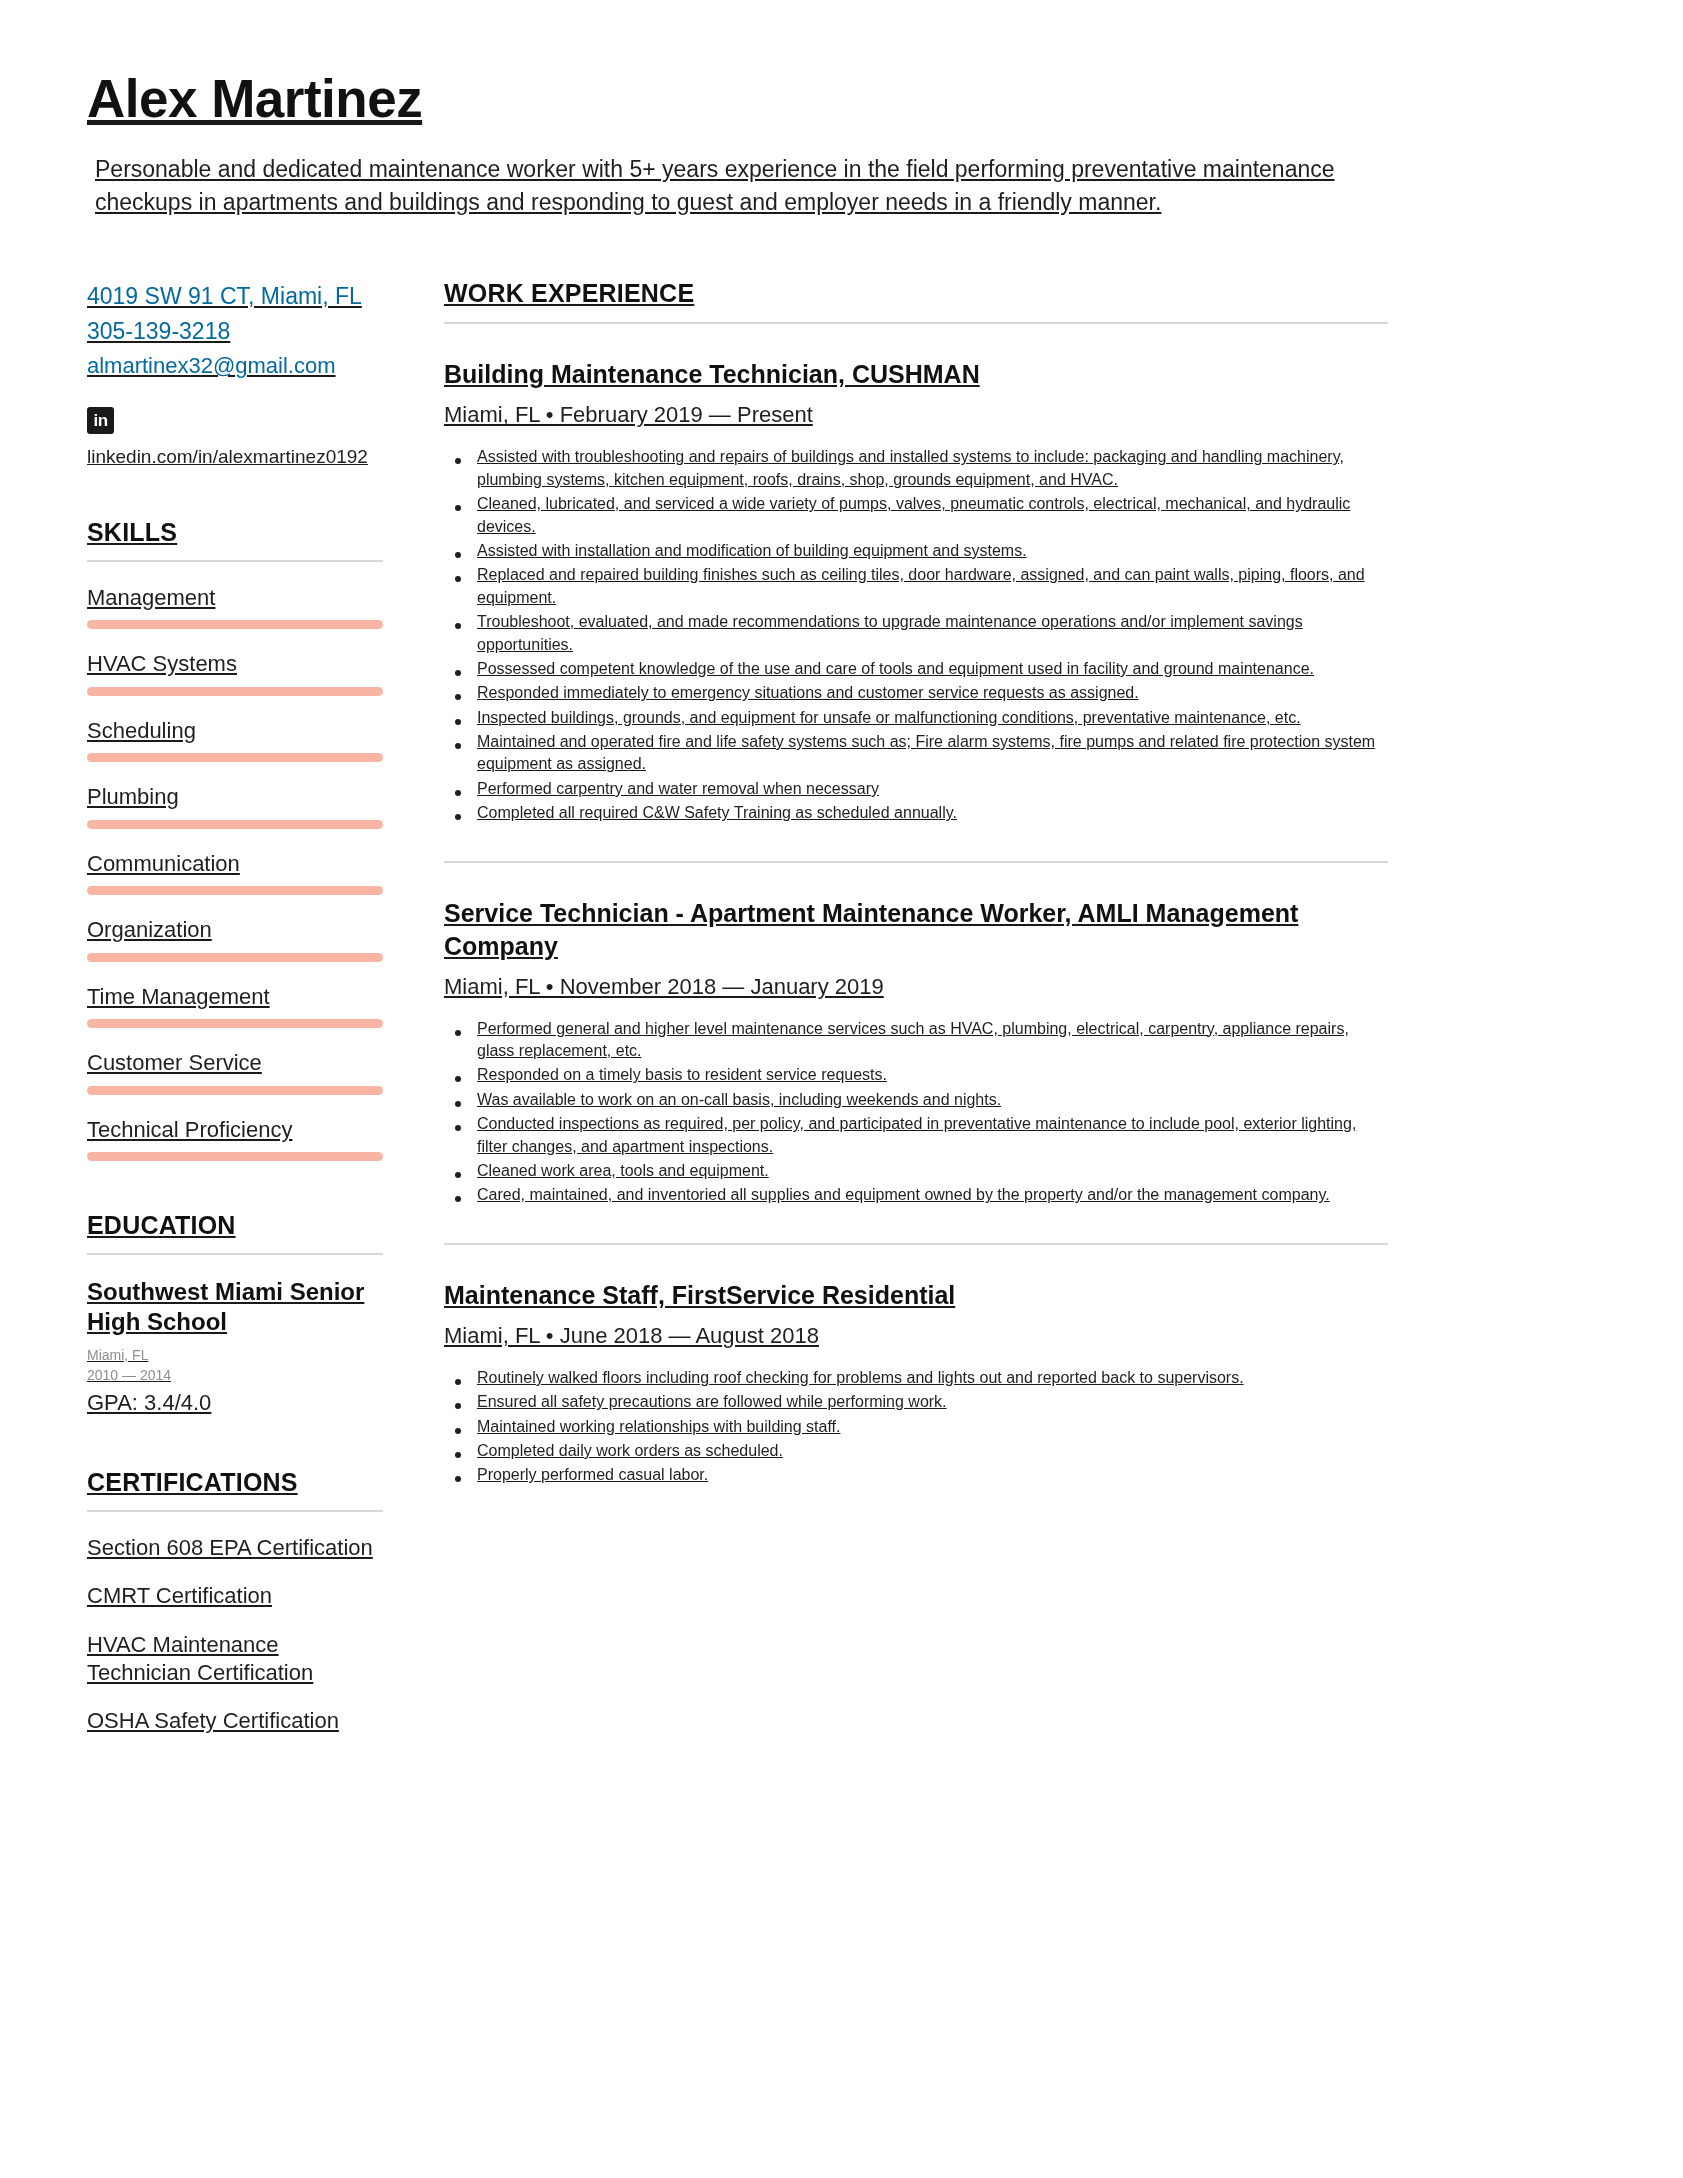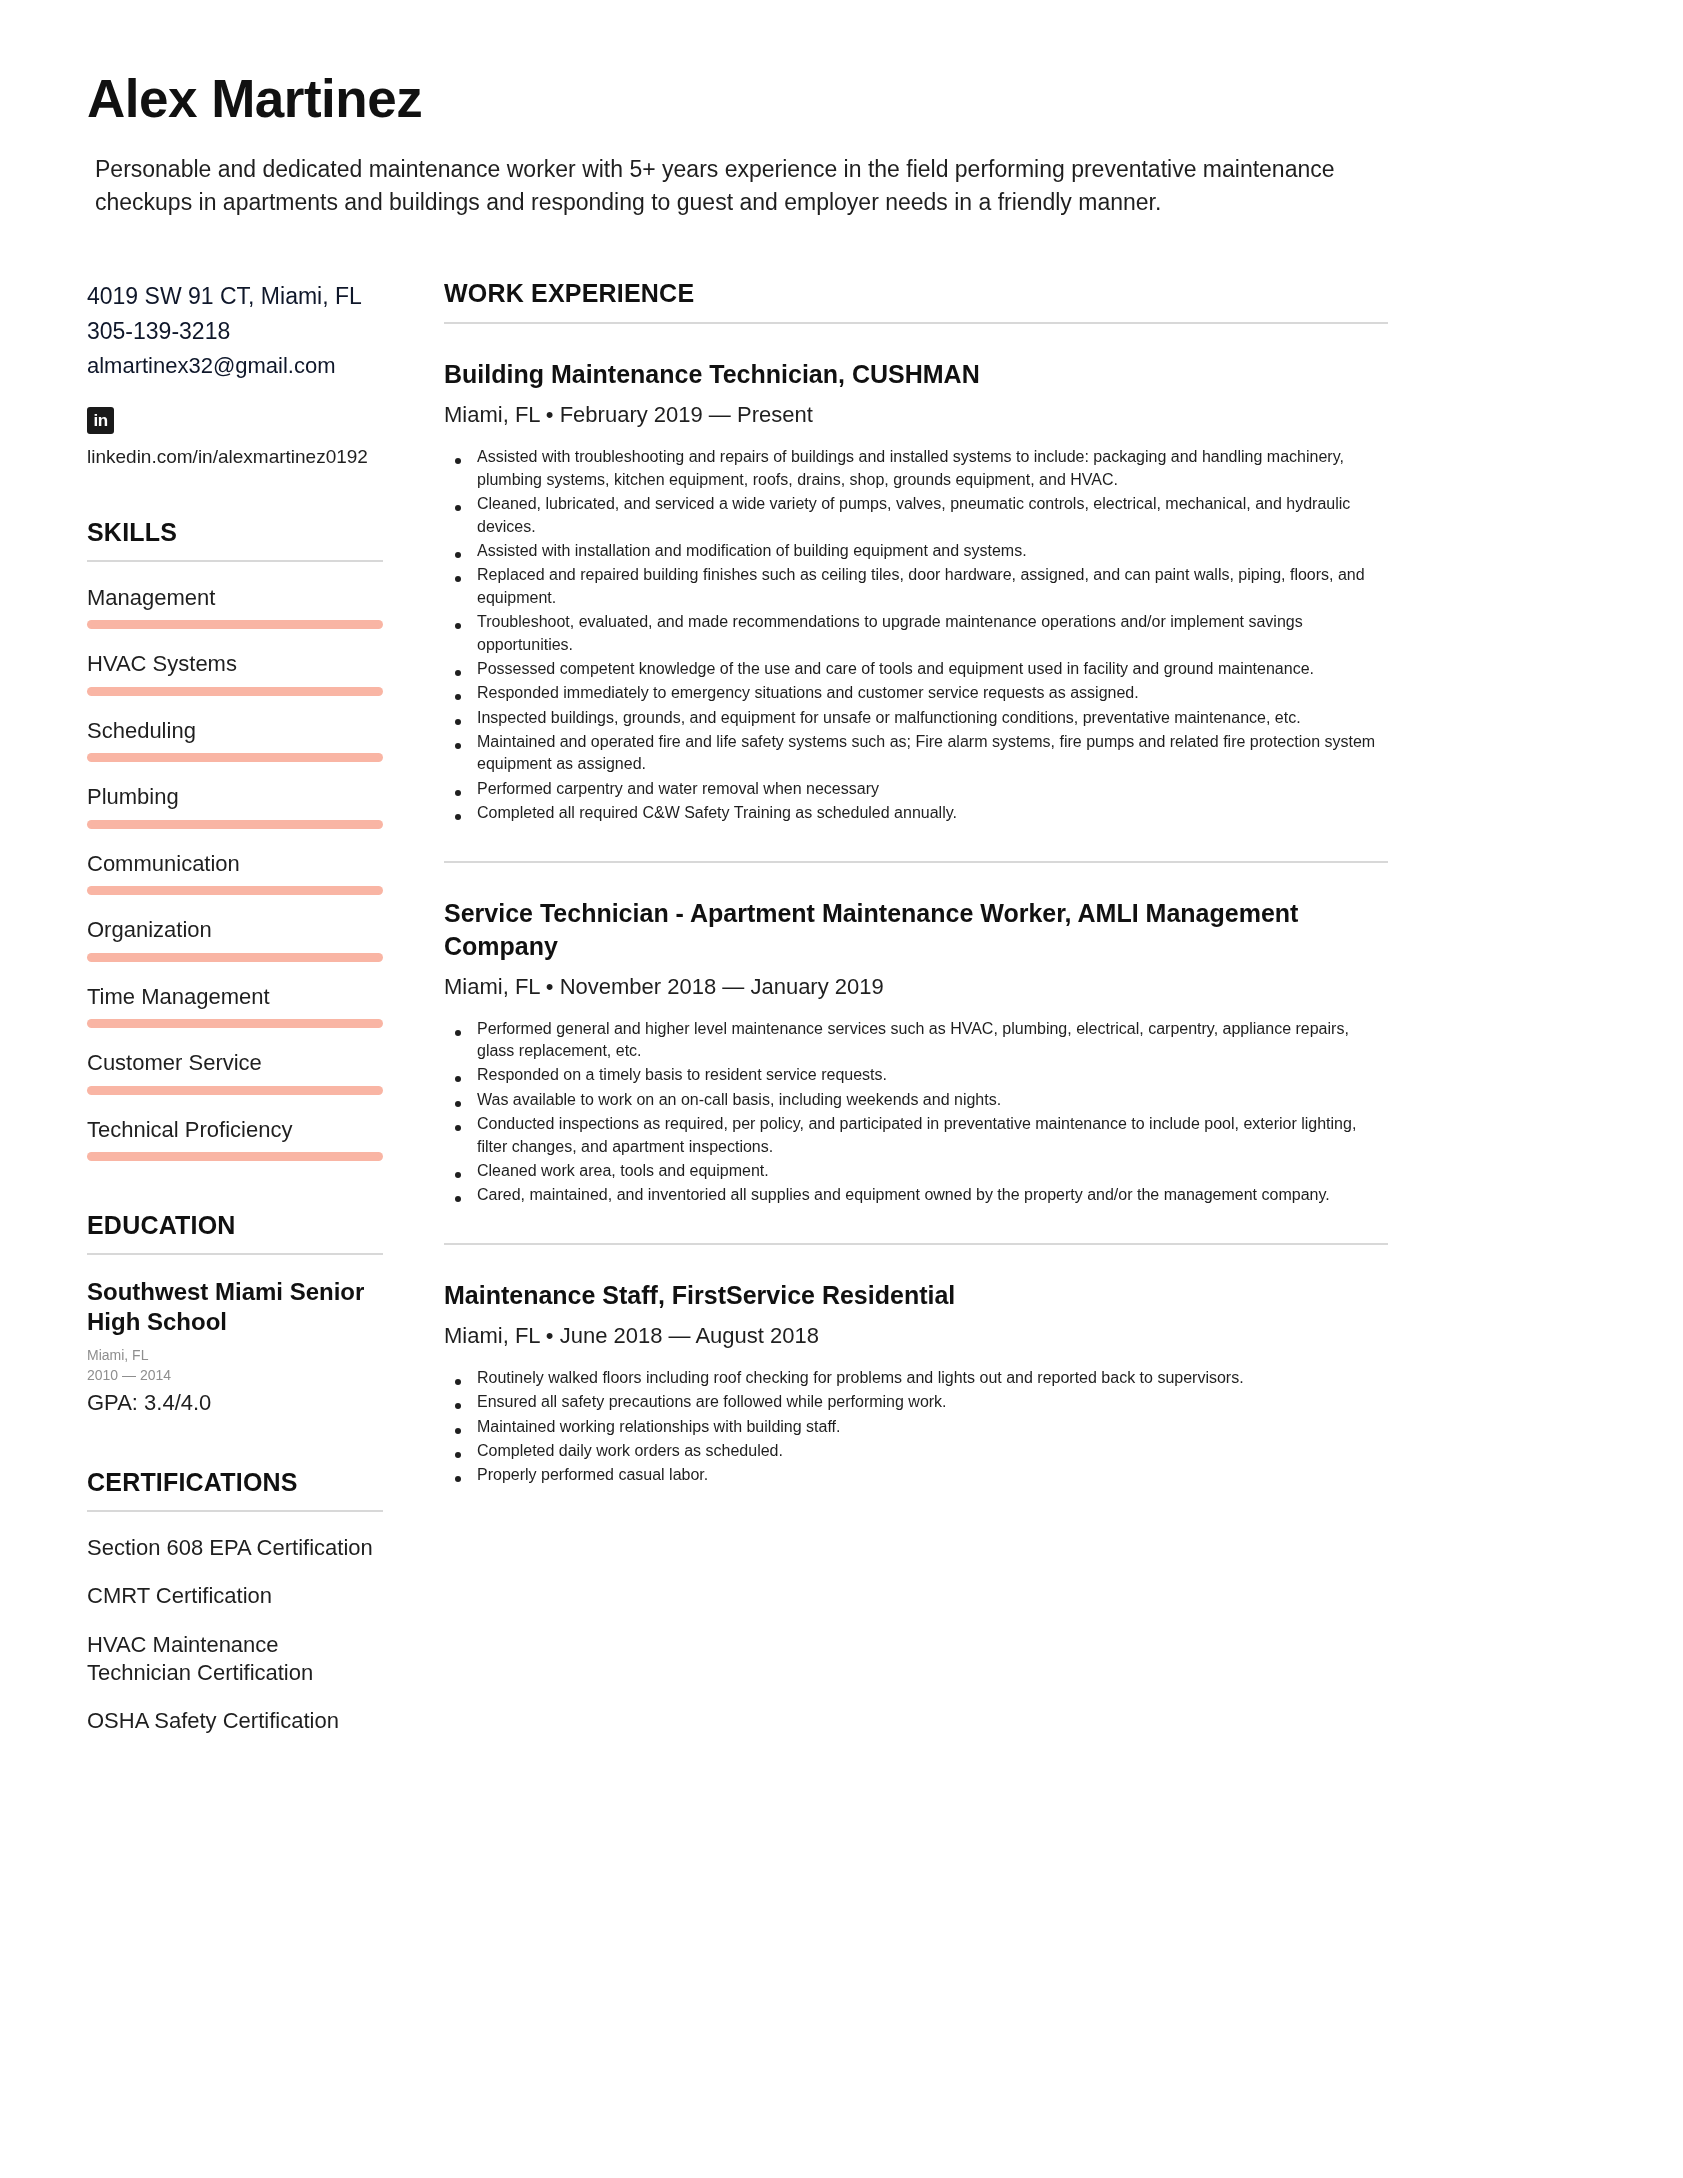--- a/index.html
+++ b/index.html
@@ -14,20 +14,21 @@
     color: #1a1a1a;
     -webkit-font-smoothing: antialiased;
   }
   .page {
     position: relative;
     width: 1505px;
     height: 2178px;
     background: #fff;
     box-sizing: border-box;
     padding: 71px 117px 0 87px;
+    text-decoration: underline;
   }
 
   
   .header { margin-bottom: 0; }
   .full-name {
     font-size: 53px;
     font-weight: 700;
     letter-spacing: -0.5px;
     line-height: 1.05;
     margin: 0 0 26px 0;
@@ -56,21 +57,21 @@
   .col-right {
     flex: 1 1 auto;
     padding-left: 10px;
     box-sizing: border-box;
   }
 
   
   .contact-line {
     font-size: 23px;
     line-height: 1.52;
-    color: #0f172a;
+    color: #0369a1;
     white-space: nowrap;
   }
   .contact-email { font-size: 22px; }
   .linkedin-block { margin-top: 24px; }
   .li-icon {
     width: 27px;
     height: 27px;
     border-radius: 3px;
     background: #1a1a1a;
     display: inline-flex;

